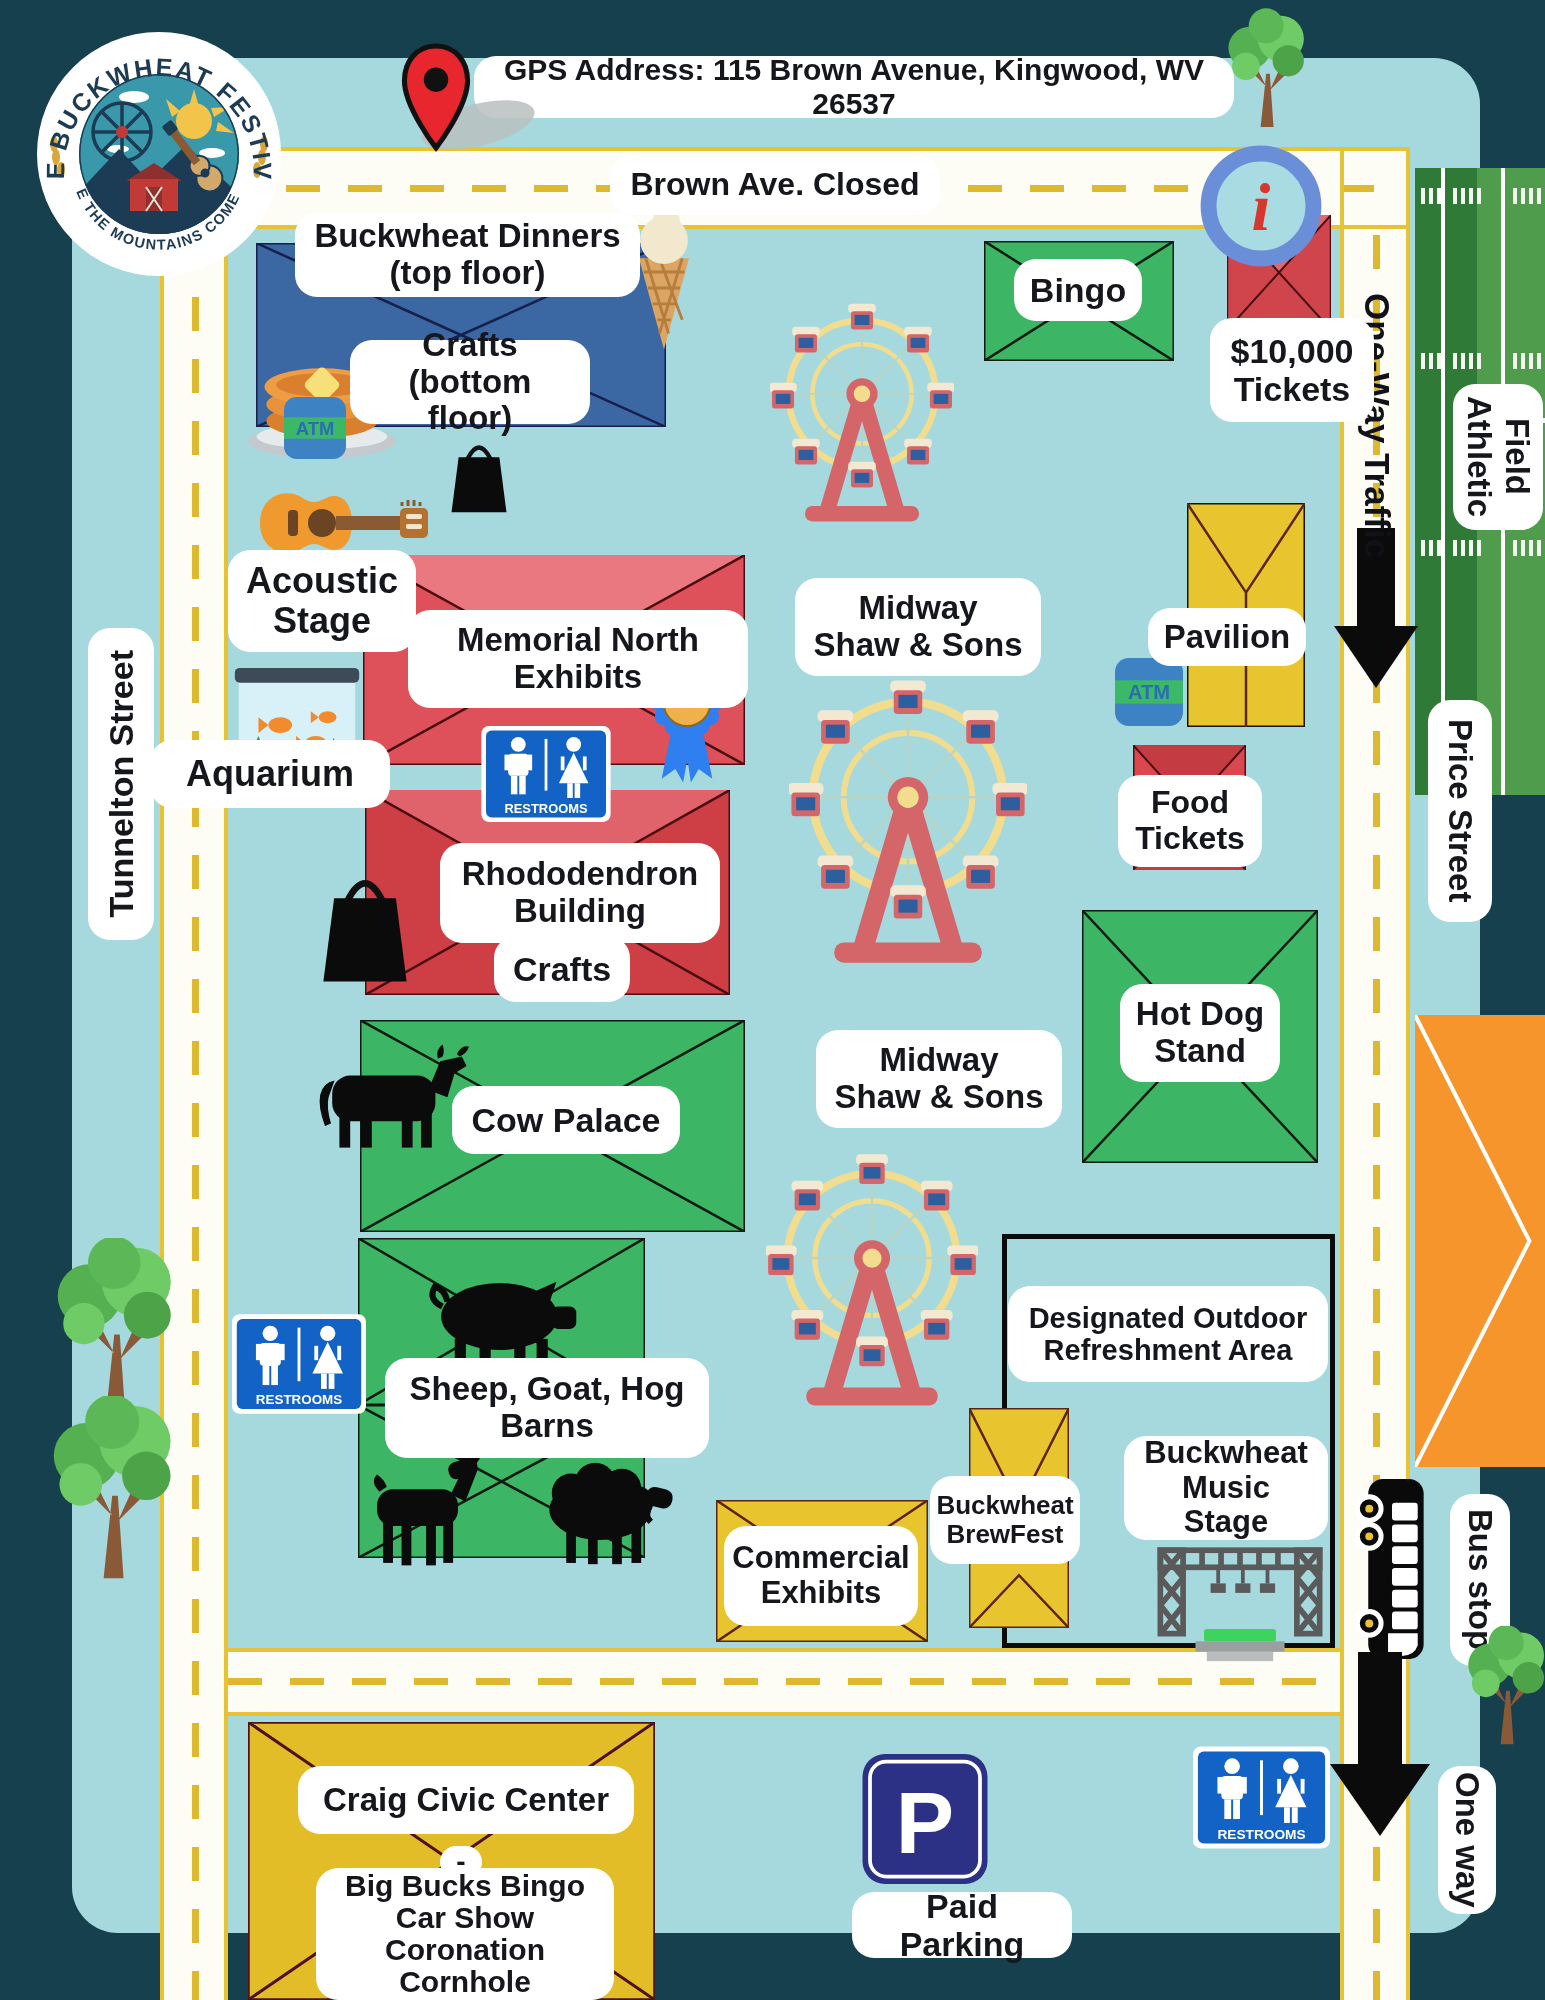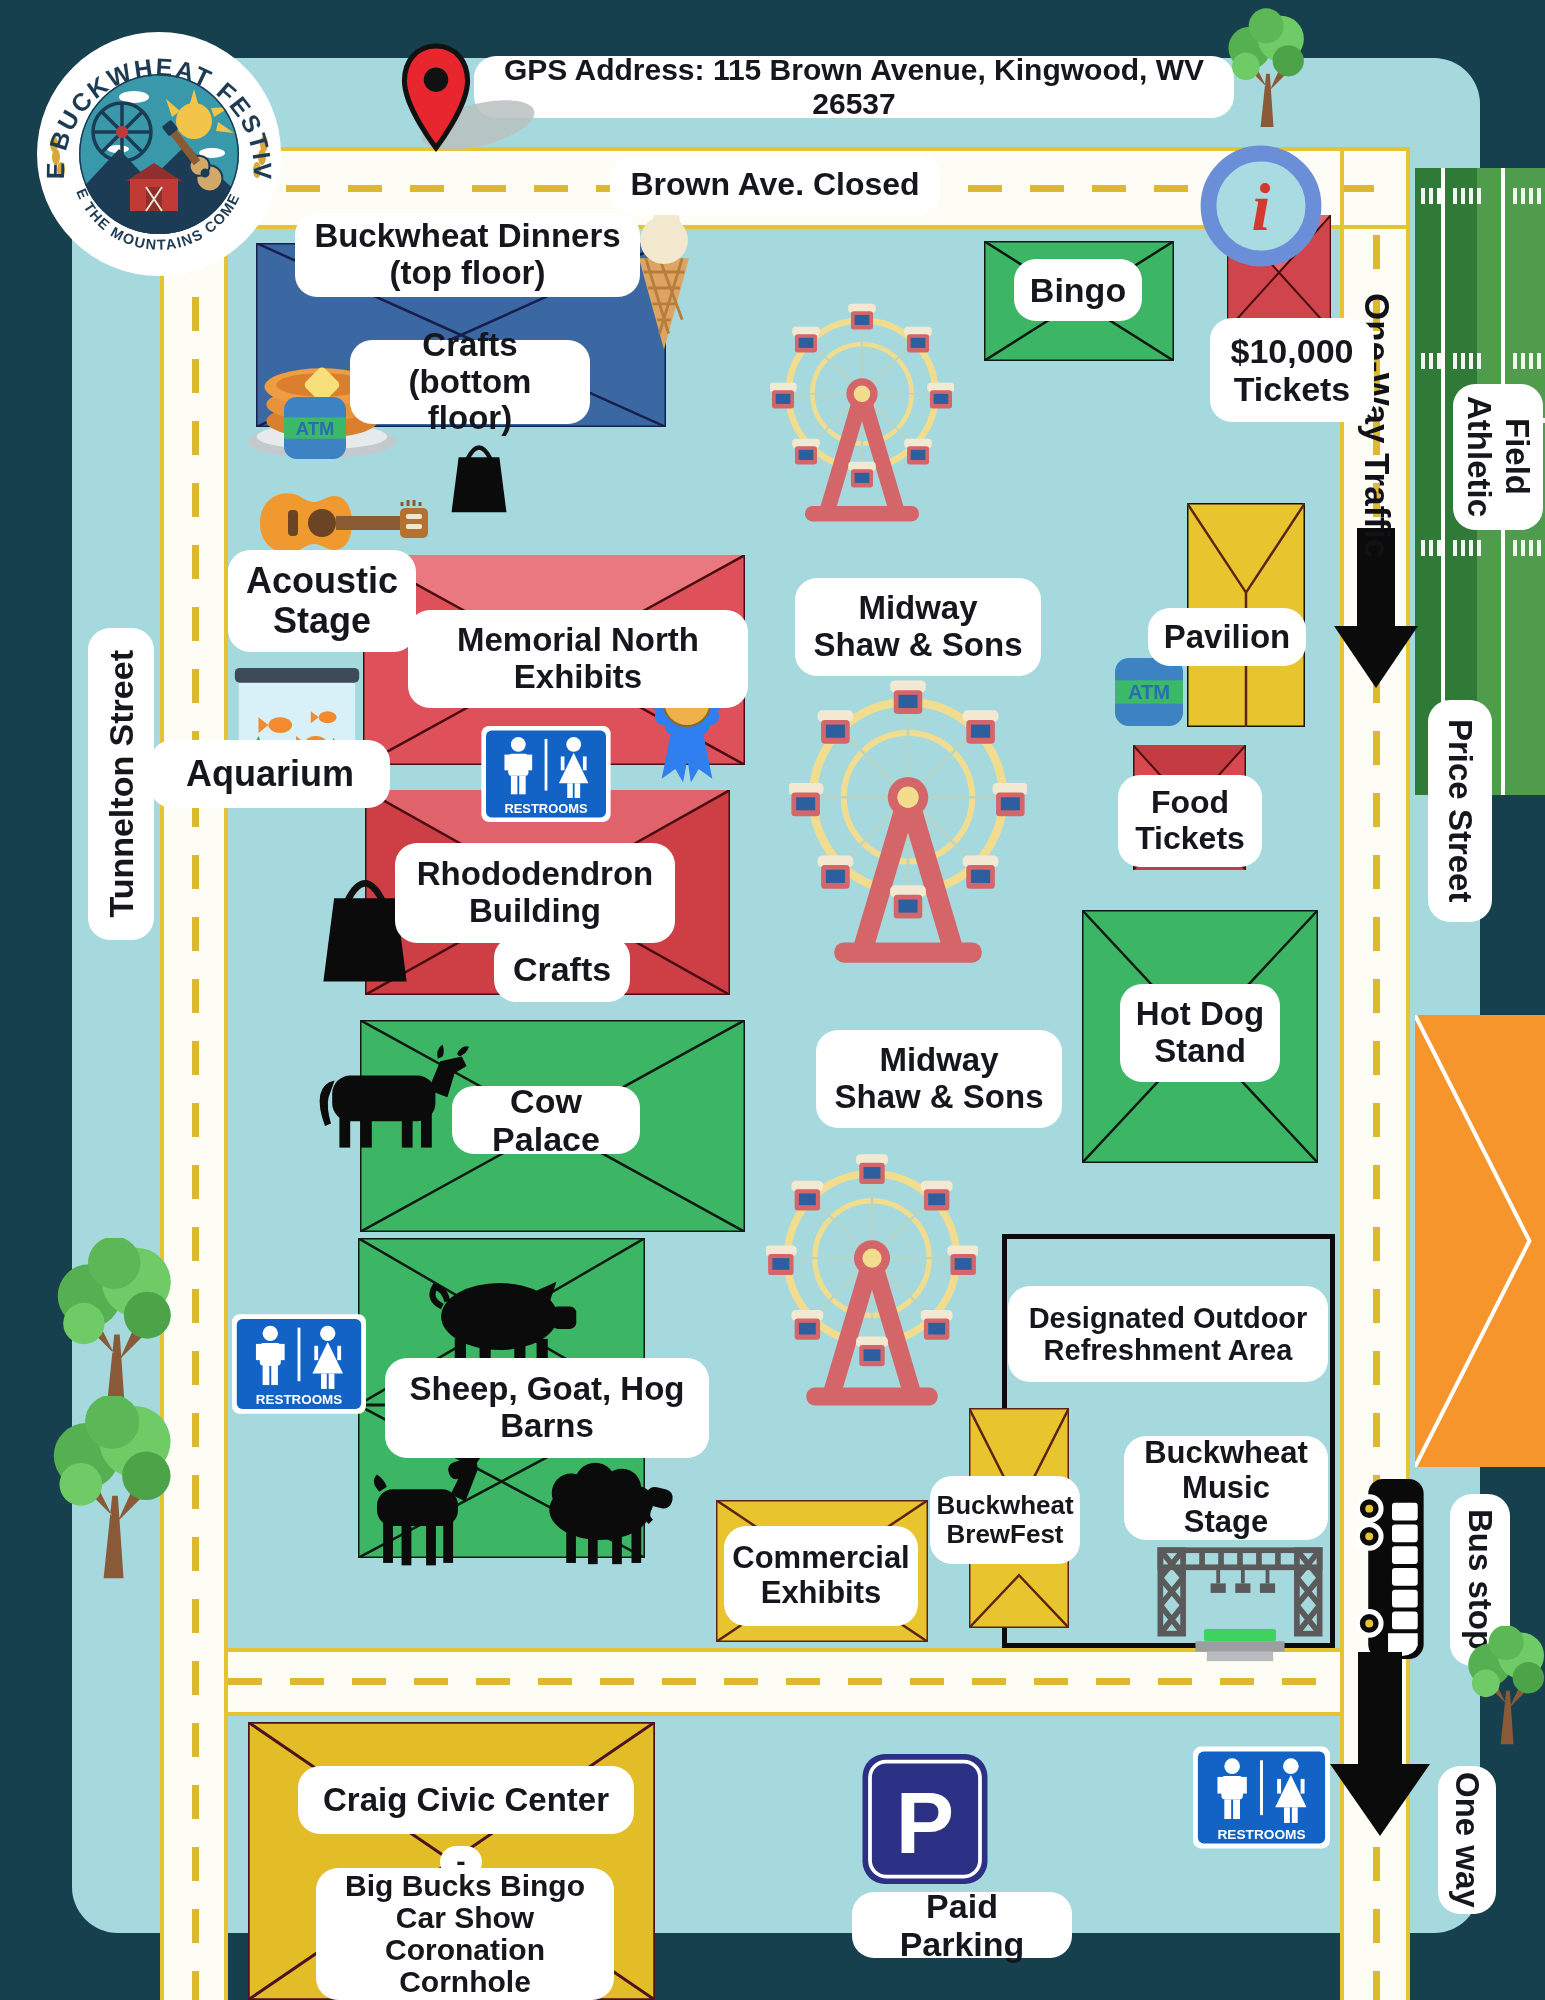--- a/index.html
+++ b/index.html
@@ -630,32 +630,32 @@
   <div class="pill" style="left:150px;top:740px;width:240px;height:68px;font-size:36px;">
     <span>Aquarium</span>
   </div>
   <div class="pill" style="left:795px;top:578px;width:246px;height:98px;font-size:33px;">
     <span>Midway
 Shaw &amp; Sons</span>
   </div>
   <div class="pill" style="left:1148px;top:608px;width:158px;height:58px;font-size:33px;">
     <span>Pavilion</span>
   </div>
-  <div class="pill" style="left:395px;top:843px;width:280px;height:100px;font-size:33px;">
+  <div class="pill" style="left:440px;top:843px;width:280px;height:100px;font-size:33px;">
     <span>Rhododendron
 Building</span>
   </div>
   <div class="pill" style="left:494px;top:936px;width:136px;height:66px;font-size:34px;">
     <span>Crafts</span>
   </div>
   <div class="pill" style="left:1118px;top:775px;width:144px;height:92px;font-size:32px;">
     <span>Food
 Tickets</span>
   </div>
-  <div class="pill" style="left:452px;top:1086px;width:188px;height:68px;font-size:34px;">
+  <div class="pill" style="left:452px;top:1086px;width:228px;height:68px;font-size:34px;">
     <span>Cow Palace</span>
   </div>
   <div class="pill" style="left:816px;top:1030px;width:246px;height:98px;font-size:33px;">
     <span>Midway
 Shaw &amp; Sons</span>
   </div>
   <div class="pill" style="left:1120px;top:984px;width:160px;height:98px;font-size:33px;">
     <span>Hot Dog
 Stand</span>
   </div>

